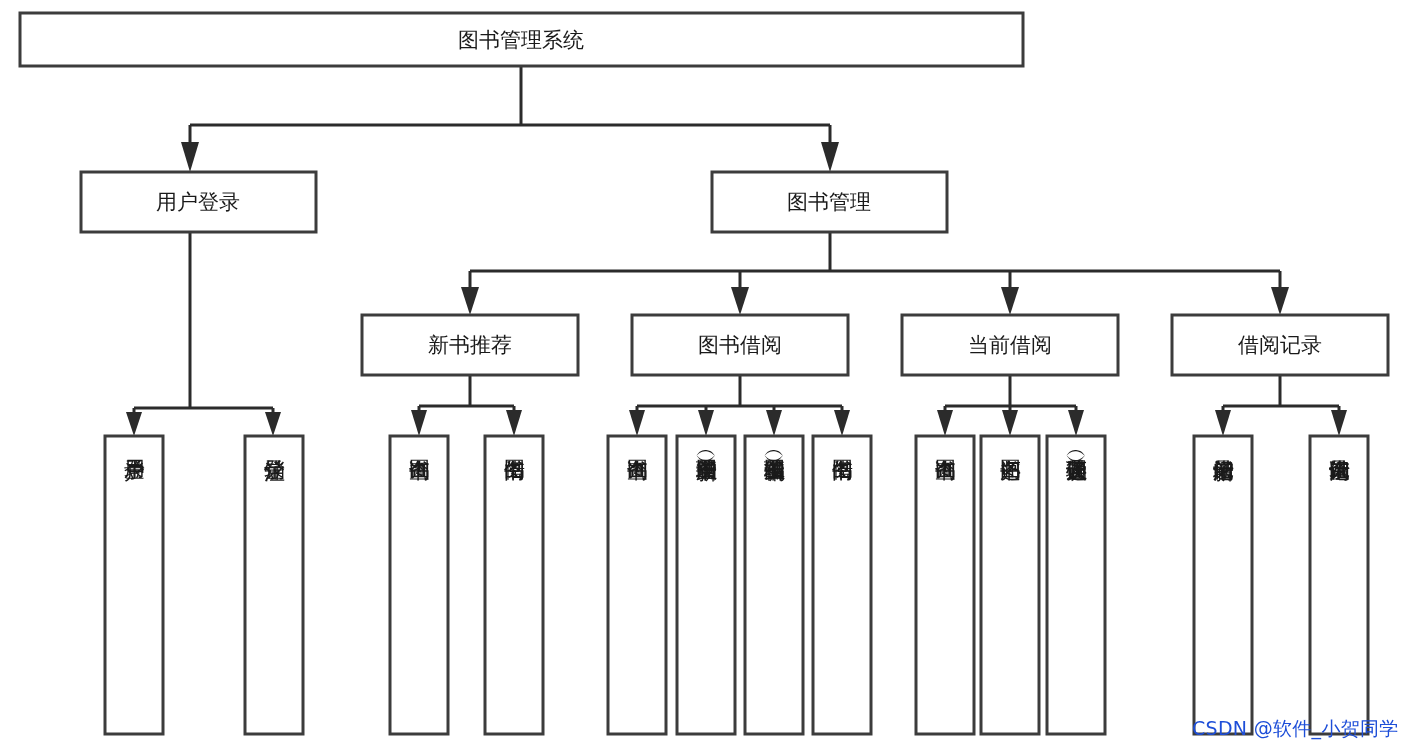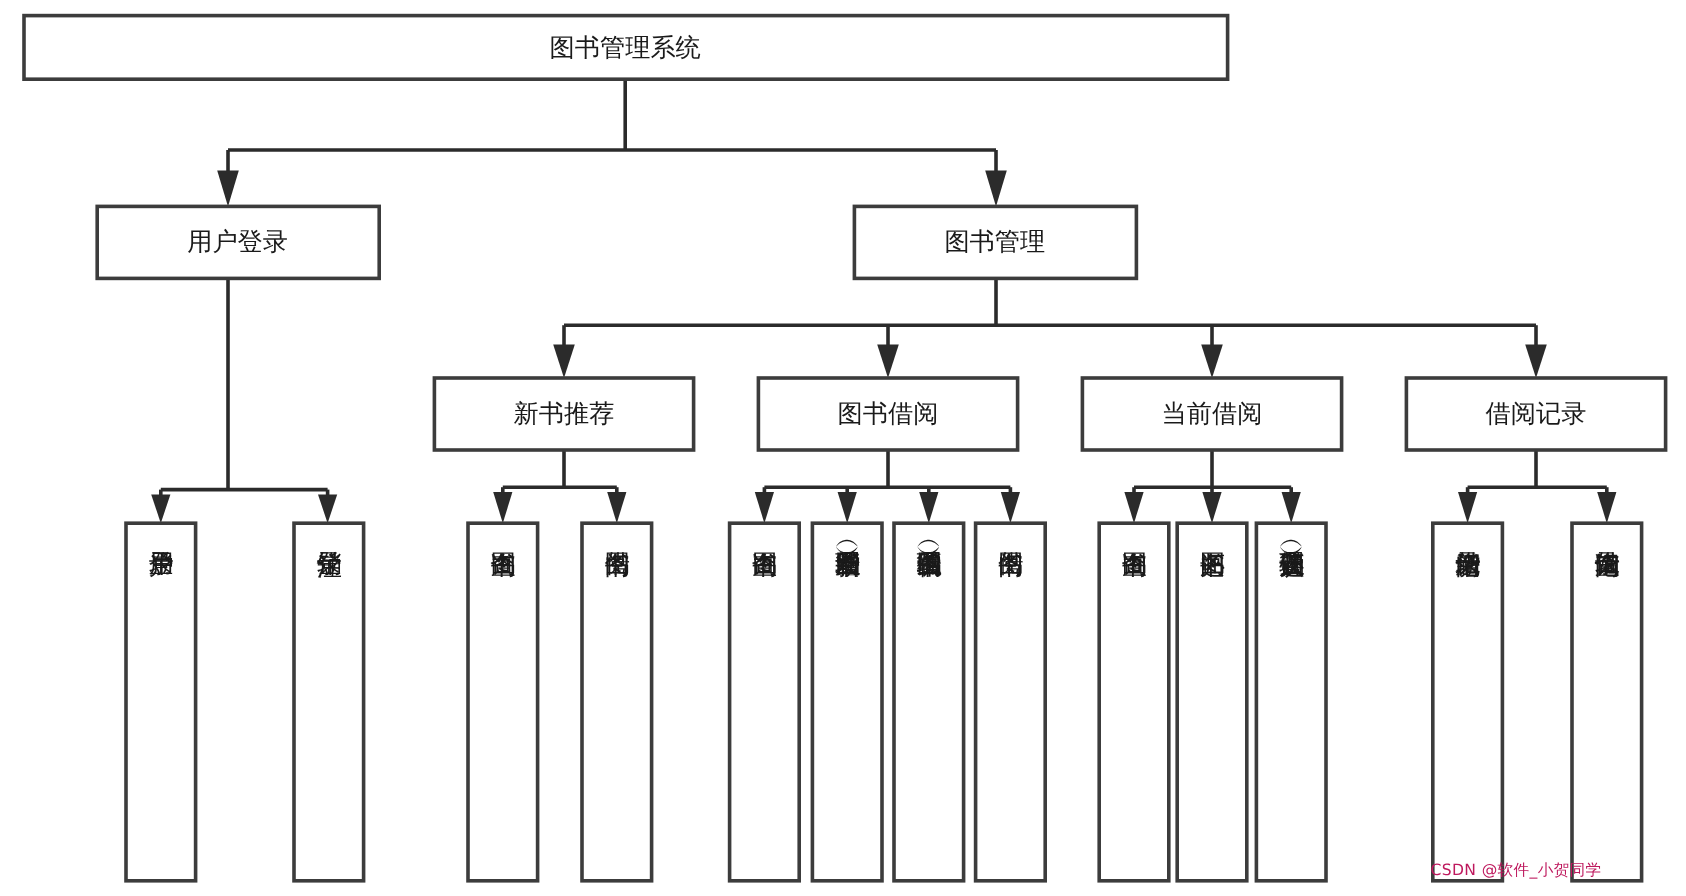--- a/index.html
+++ b/index.html
@@ -62,22 +62,22 @@
     fill: none;
   }
   .arrow-head {
     fill: #2b2b2b;
   }
   .watermark {
     position: absolute;
     left: 1192px;
     top: 716px;
     font-family: "DejaVu Sans", "Liberation Sans", sans-serif;
-    font-size: 13px;
-    color: #be185d;
+    font-size: 19px;
+    color: #1d4ed8;
     white-space: nowrap;
     letter-spacing: 0.3px;
     pointer-events: none;
   }
 </style>
 </head>
 <body>
 
 <div id="diagram-root">
 

